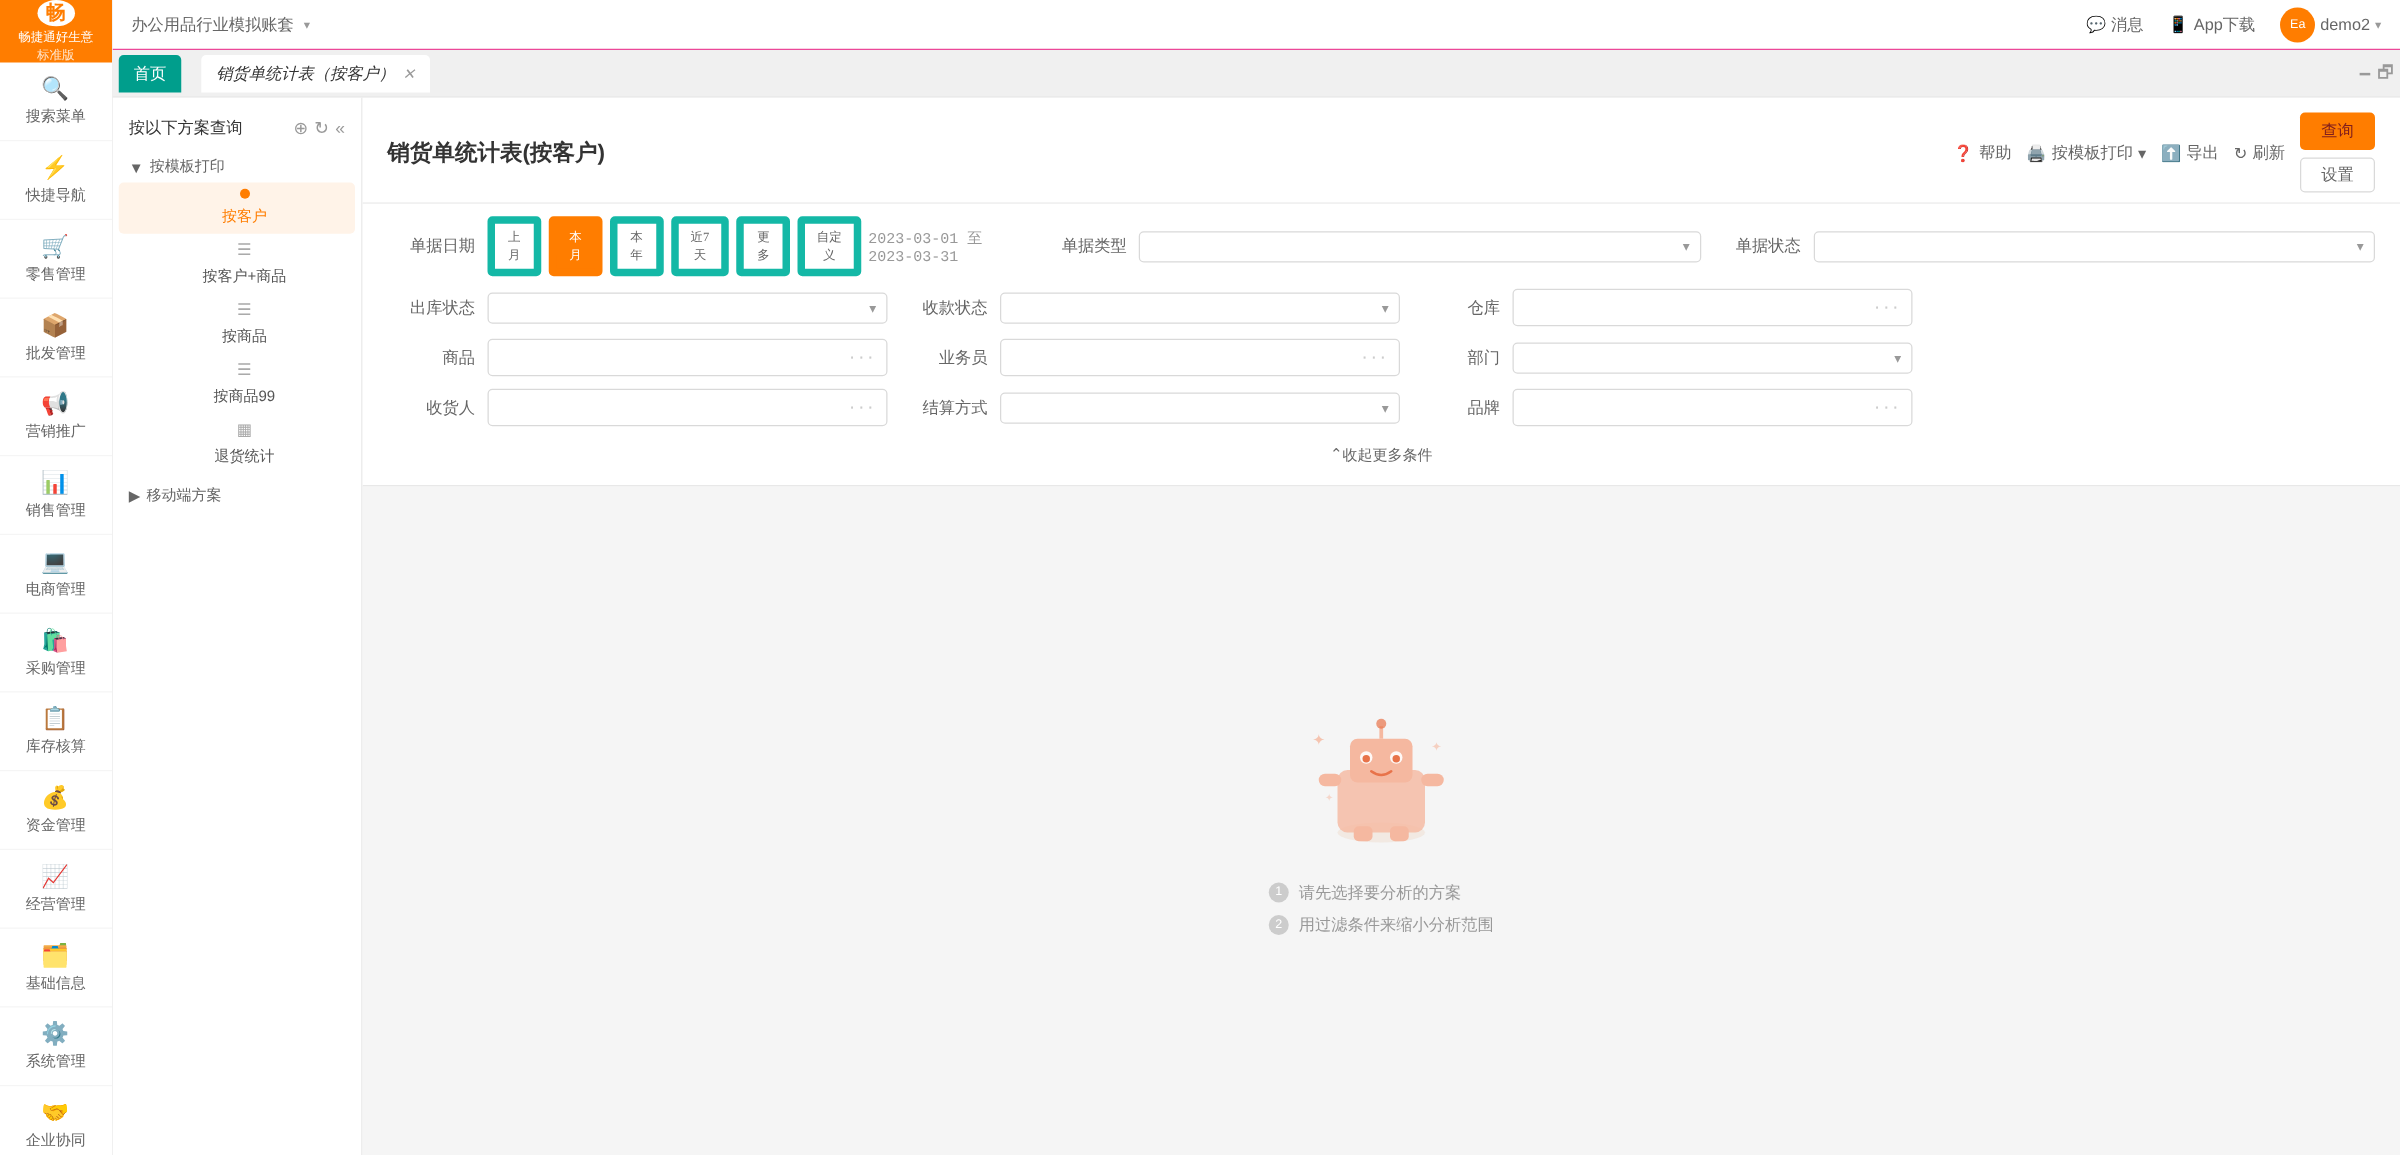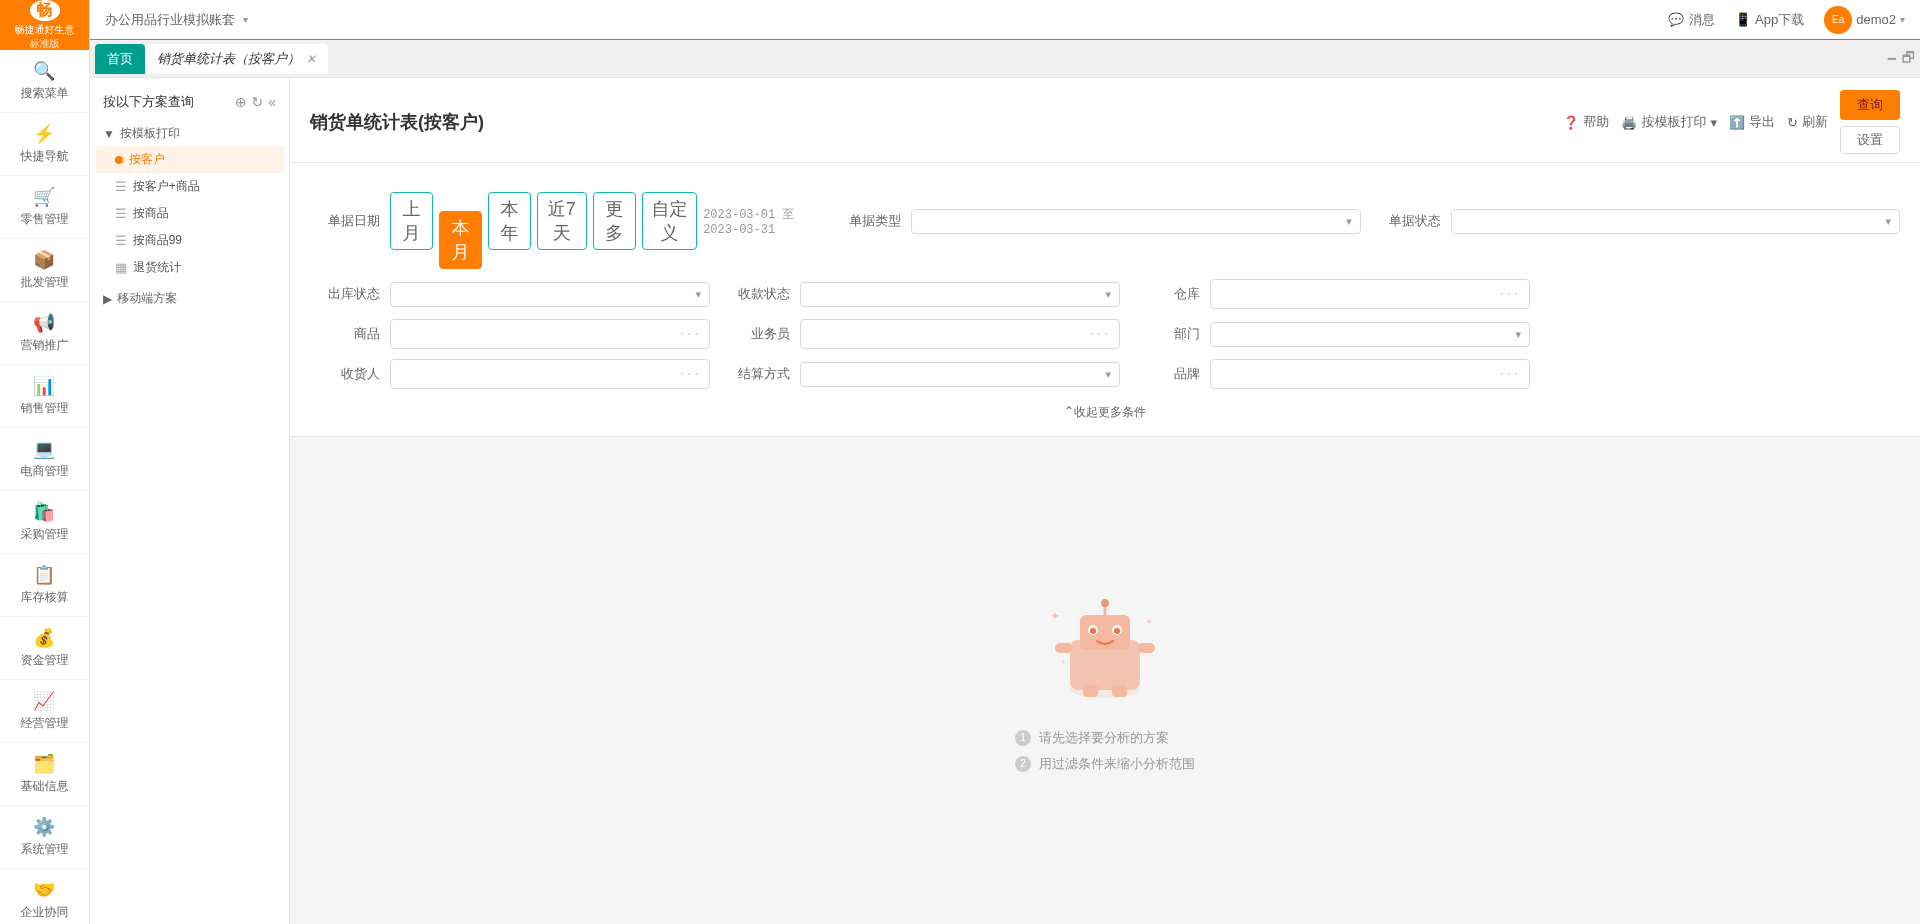--- a/index.html
+++ b/index.html
@@ -116,21 +116,21 @@
       height: 30px;
       padding: 0 12px;
       display: flex;
       align-items: center;
       cursor: pointer;
       border-radius: 4px 4px 0 0;
       font-size: 13px;
       gap: 6px;
       background: #e0e0e0;
       color: #666;
-      margin-right: 0;
+      margin-right: 16px;
     }
     .tab.active {
       background: #fff;
       color: #333;
       font-weight: 500;
       font-style: italic;
     }
     .tab-home {
       background: #009e8c;
       color: #fff;
@@ -193,20 +193,21 @@
     }
     .scheme-item {
       display: flex;
       align-items: center;
       gap: 6px;
       padding: 5px 8px 5px 20px;
       font-size: 12px;
       color: #555;
       cursor: pointer;
       border-radius: 4px;
+      flex-direction: column;
     }
     .scheme-item.active {
       background: #fff3e8;
       color: #ff7d00;
     }
     .scheme-item .item-icon { font-size: 13px; color: #aaa; }
     .active-dot {
       width: 8px;
       height: 8px;
       border-radius: 50%;
@@ -310,32 +311,32 @@
     .filter-input .dots { color: #ccc; font-size: 16px; letter-spacing: 2px; }
 
     .date-group {
       display: flex;
       align-items: center;
       gap: 6px;
       flex: 2;
     }
     .date-btn {
       padding: 4px 8px;
-      border: 1px solid #14b8a6;
+      border: 6px solid #14b8a6;
       border-radius: 4px;
       cursor: pointer;
-      font-size: 18px;
-      color: #666;
-      background: #fff;
+      font-size: 10px;
+      color: #666;
+      background: #fff;
+      font-family: Liberation Serif, serif;
     }
     .date-btn.active {
       background: #ff7d00;
       color: white;
       border-color: #ff7d00;
-      margin-top: 38px;
     }
     .date-range {
       font-size: 12px;
       color: #999;
       font-family: Liberation Mono, monospace;
     }
 
     .collapse-row {
       display: flex;
       justify-content: center;

